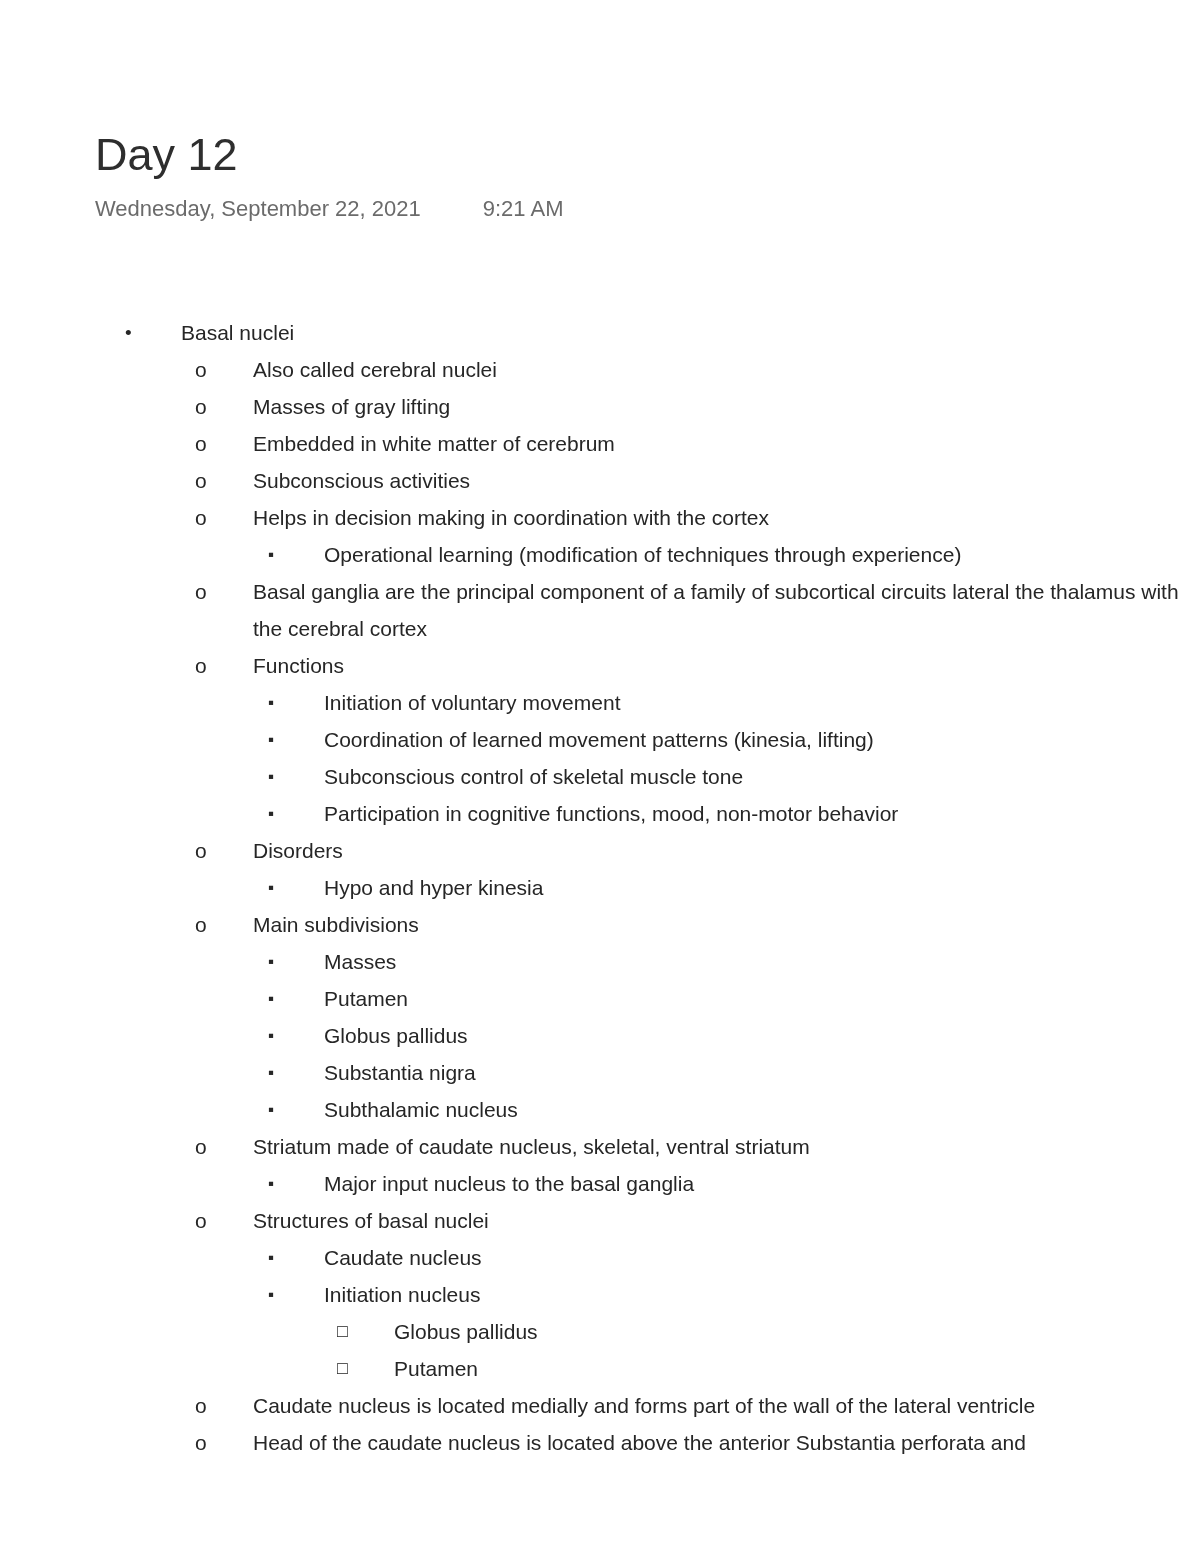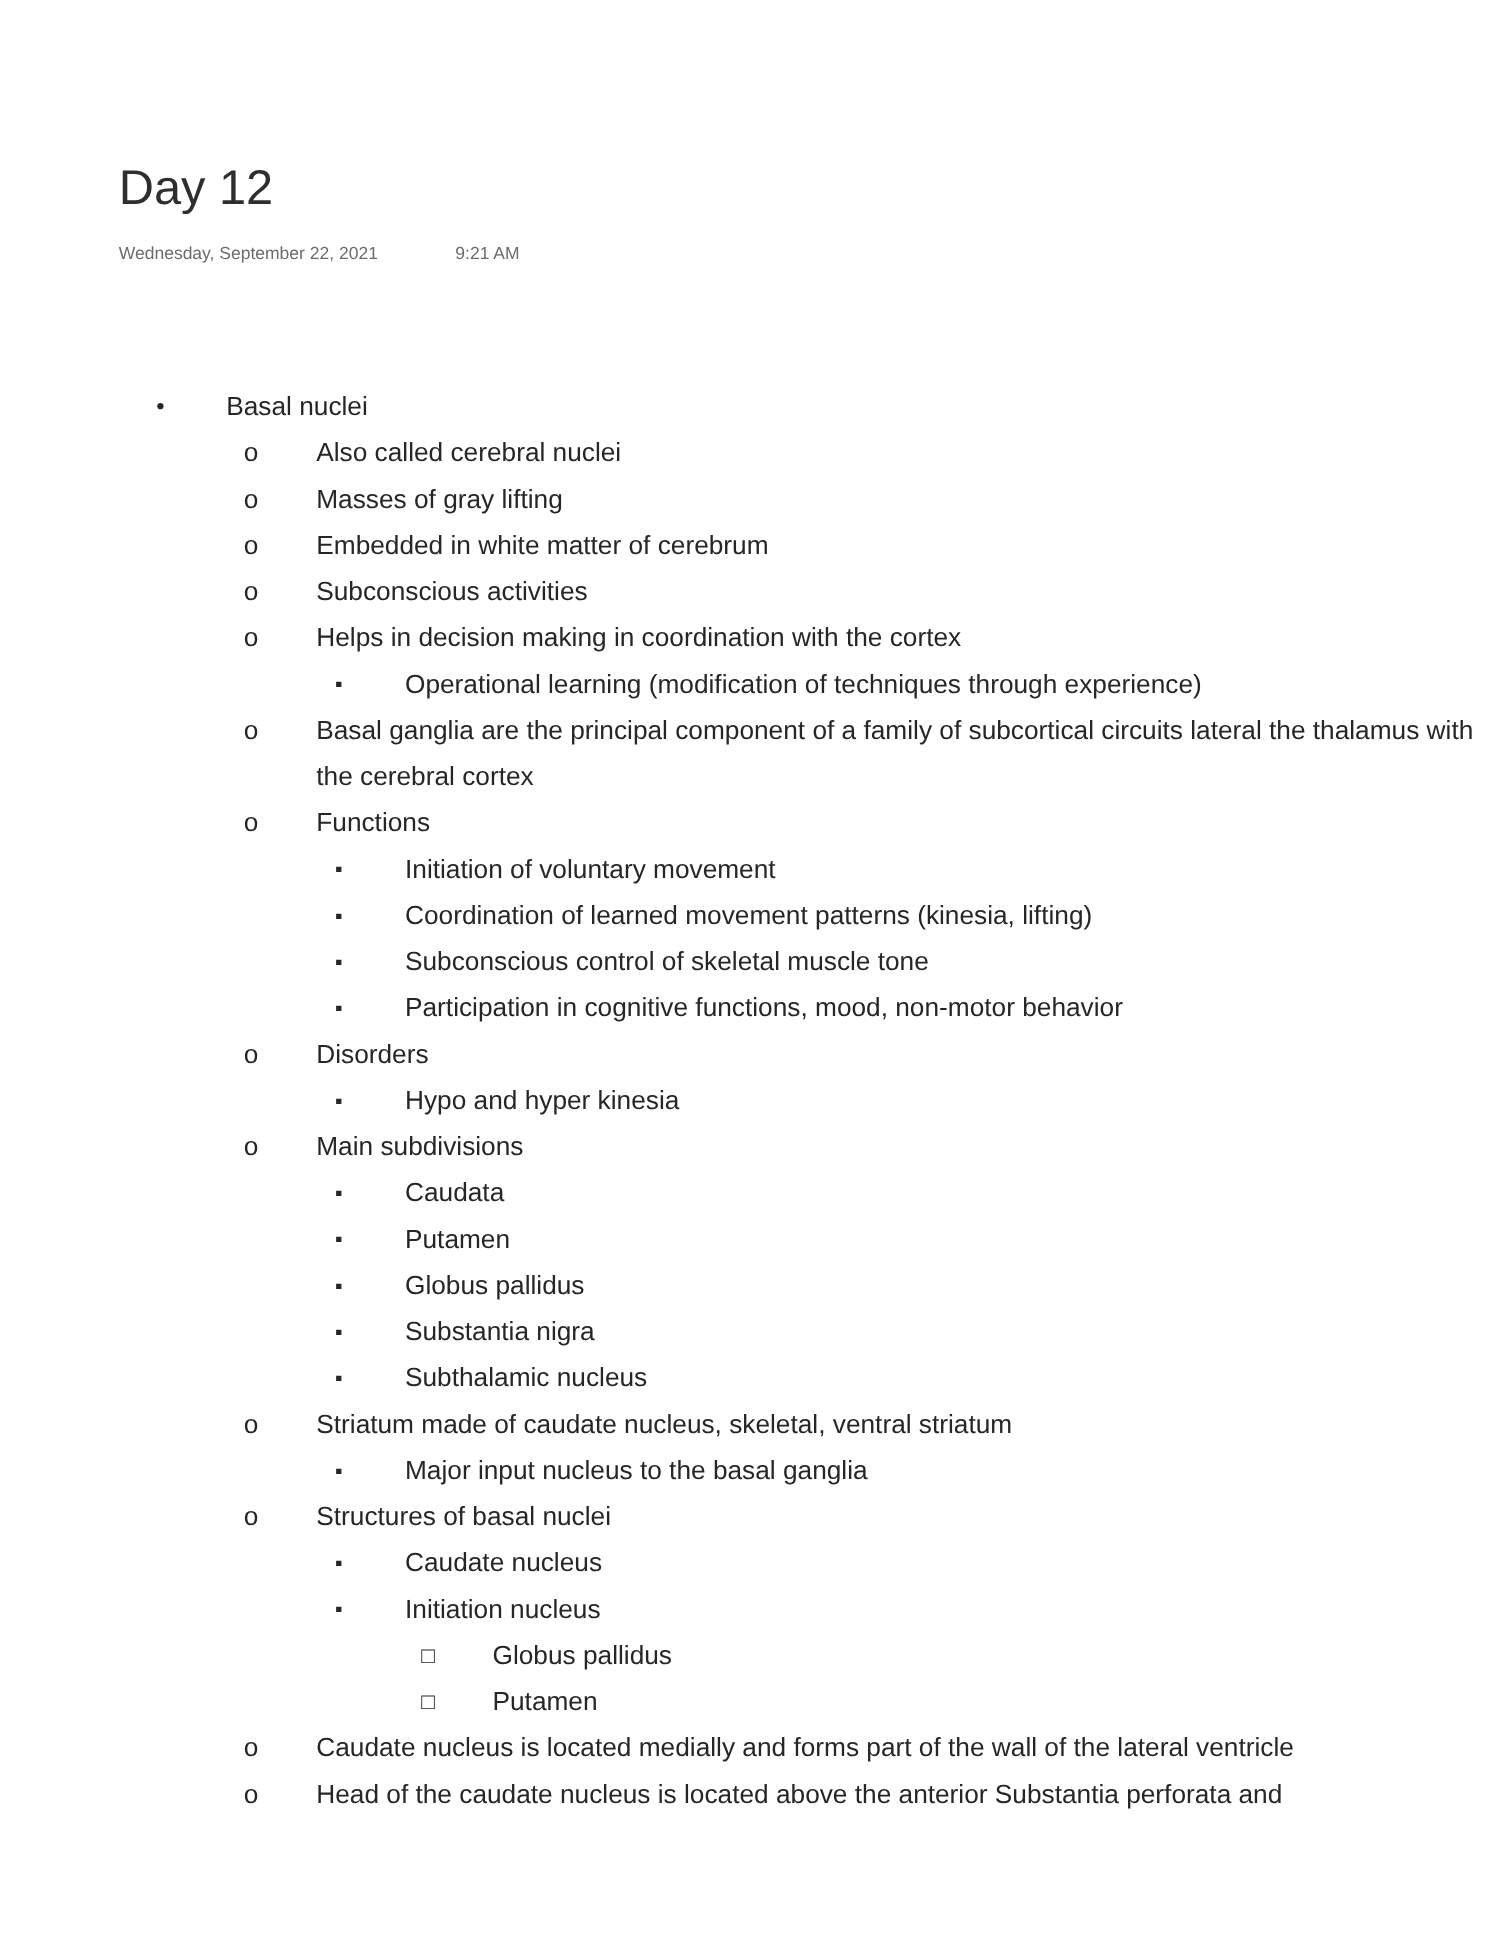--- a/index.html
+++ b/index.html
@@ -10,28 +10,28 @@
     height: 1553px;
     background: #ffffff;
     overflow: hidden;
     font-family: "Liberation Sans", sans-serif;
     color: #262626;
   }
   .note-header {
     padding: 128px 0 0 95px;
   }
   .note-title {
-    font-size: 39px;
+    font-size: 45px;
     font-weight: 400;
     color: #2e2e2e;
     line-height: 1.2;
   }
   .date-line {
     margin-top: 14px;
-    font-size: 14px;
+    font-size: 22px;
     line-height: 26px;
     color: #6b6b6b;
   }
   .note-time {
     margin-left: 62px;
   }
   .outline {
     margin-top: 92px;
     padding-left: 125px;
     padding-right: 2px;
@@ -130,21 +130,21 @@
       <div class="li level-3">
         <span class="marker">▪</span>
         <span class="txt">Hypo and hyper kinesia</span>
       </div>
       <div class="li level-2">
         <span class="marker">o</span>
         <span class="txt">Main subdivisions</span>
       </div>
       <div class="li level-3">
         <span class="marker">▪</span>
-        <span class="txt">Caudata</span>
+        <span class="txt">Masses</span>
       </div>
       <div class="li level-3">
         <span class="marker">▪</span>
         <span class="txt">Putamen</span>
       </div>
       <div class="li level-3">
         <span class="marker">▪</span>
         <span class="txt">Globus pallidus</span>
       </div>
       <div class="li level-3">

